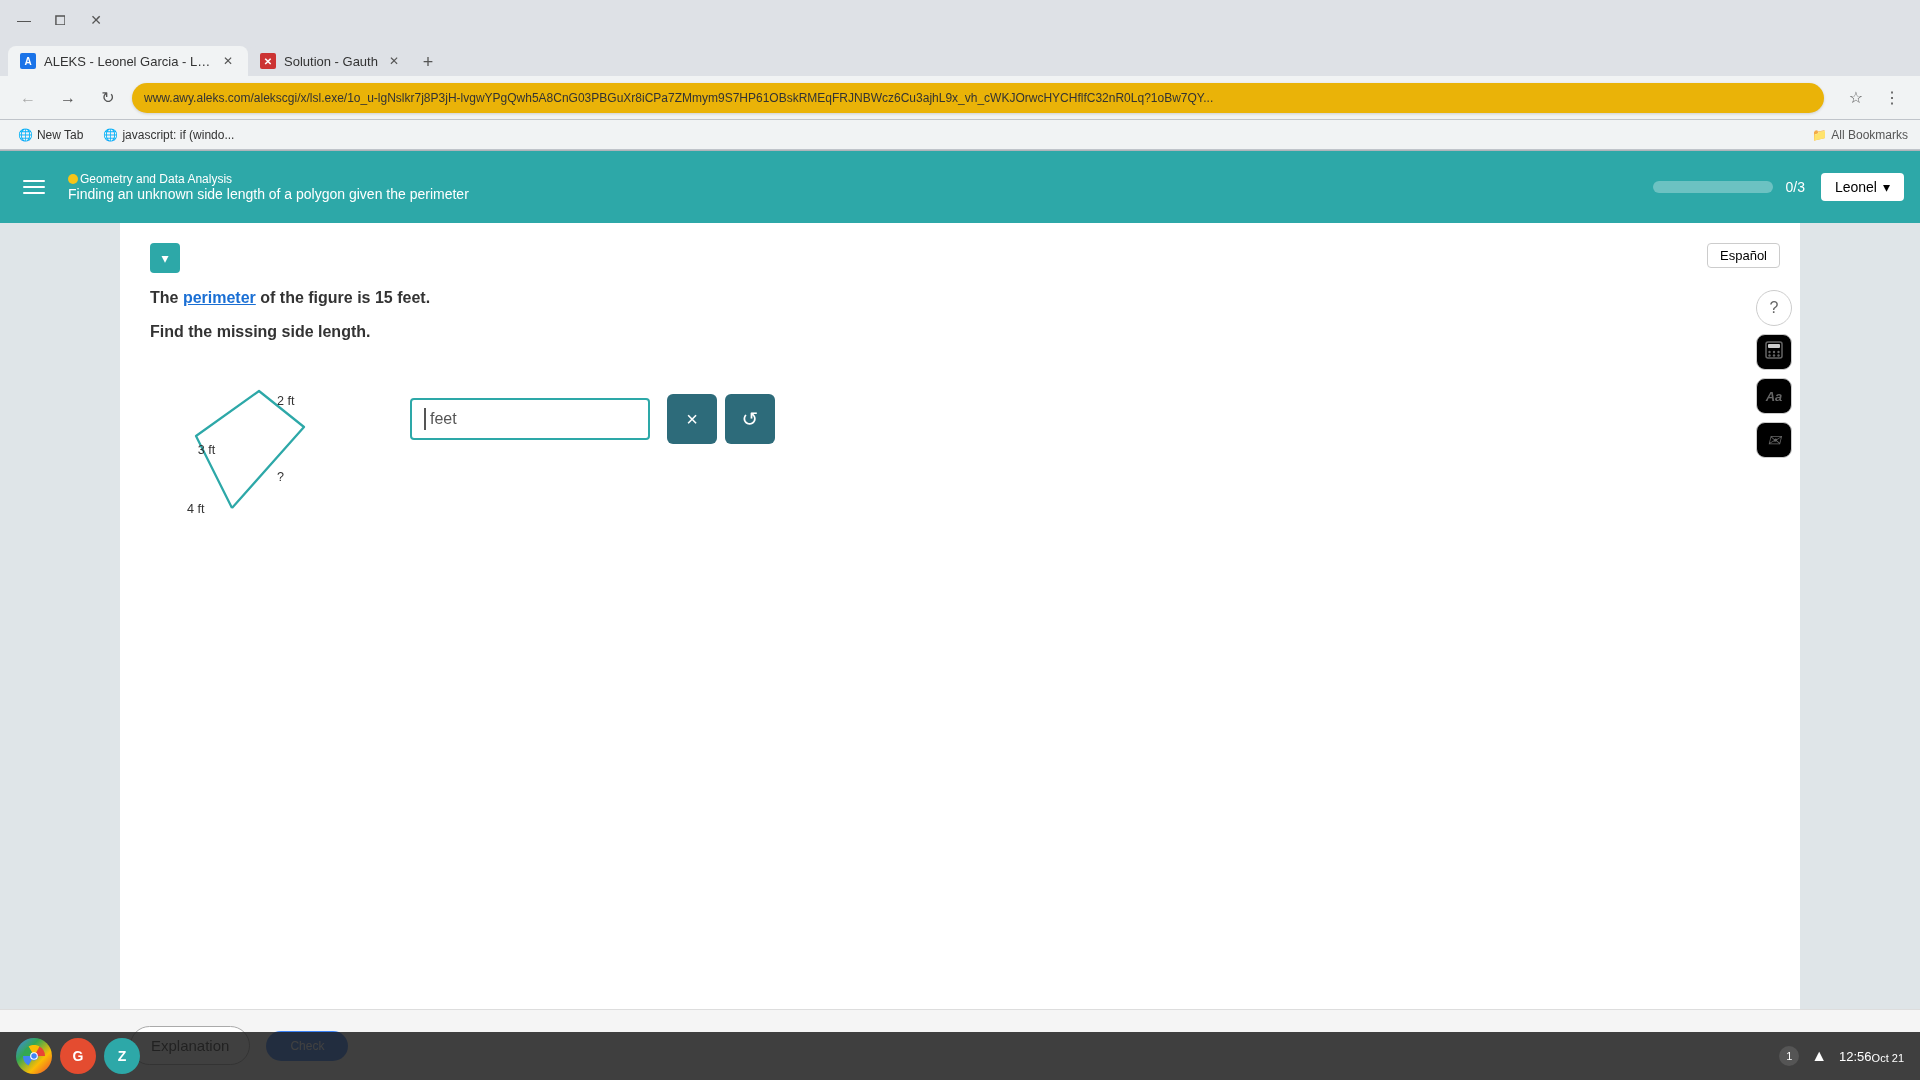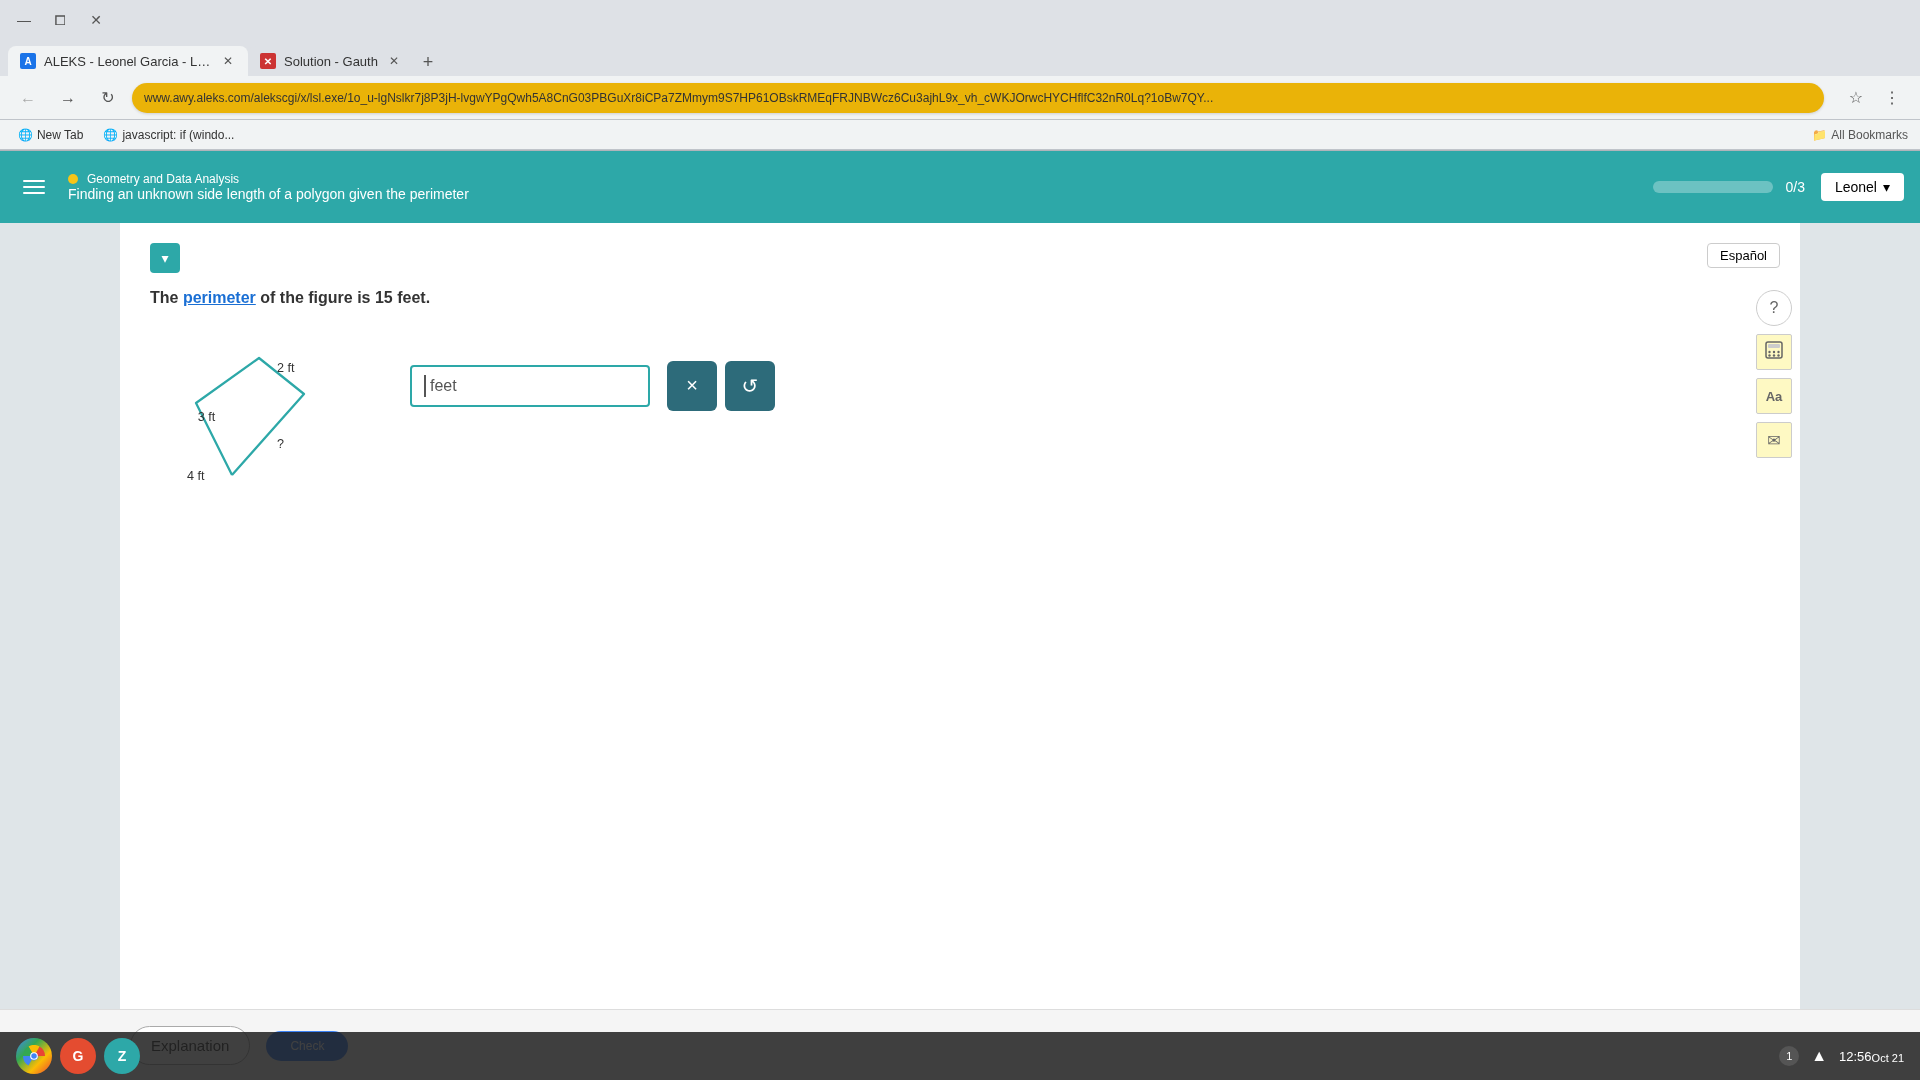--- a/index.html
+++ b/index.html
@@ -186,21 +186,21 @@
 
     .header-title-area {
       flex: 1;
     }
 
     .header-subject {
       color: white;
       font-size: 12px;
       display: flex;
       align-items: center;
-      gap: 9px;
+      gap: 2px;
     }
 
     .subject-dot {
       width: 10px; height: 10px;
       border-radius: 50%;
       background: #f5c518;
       flex-shrink: 0;
     }
 
     .header-lesson {
@@ -384,26 +384,27 @@
       background: white;
       cursor: pointer;
       display: flex; align-items: center; justify-content: center;
       font-size: 16px;
       color: #666;
     }
 
     .side-tool-btn-rect {
       width: 36px; height: 36px;
       border: 1px solid #ccc;
-      border-radius: 2px;
-      background: #fef9c3;
+      border-radius: 9px;
+      background: #000000;
       cursor: pointer;
       display: flex; align-items: center; justify-content: center;
       font-size: 16px;
       color: #666;
+      font-style: italic;
     }
 
     
     .bottom-bar {
       background: #f5f5f5;
       border-top: 1px solid #ddd;
       height: 72px;
       display: flex;
       align-items: center;
       padding: 0 130px;
@@ -566,20 +567,21 @@
       <span>Español</span>
     </button>
 
     <button class="collapse-btn">
       <span style="color:white; font-size:14px;">▾</span>
     </button>
 
     <p class="problem-text">
       <span>The </span><a class="perimeter-link">perimeter</a><span> of the figure is 15 feet.</span>
     </p>
+    <p class="problem-text">Find the missing side length.</p>
 
     <div class="polygon-area">
 
       <div style="position:relative;">
         <svg class="polygon-svg" viewBox="0 0 200 200">
 
           <polyline points="80,160 40,80 110,30 160,70 80,160" fill="none" stroke="#2da8a8" stroke-width="2.5" stroke-linejoin="round"></polyline>
 
           <text x="42" y="100" font-size="14" fill="#333" font-family="Arial">3 ft</text>
 

